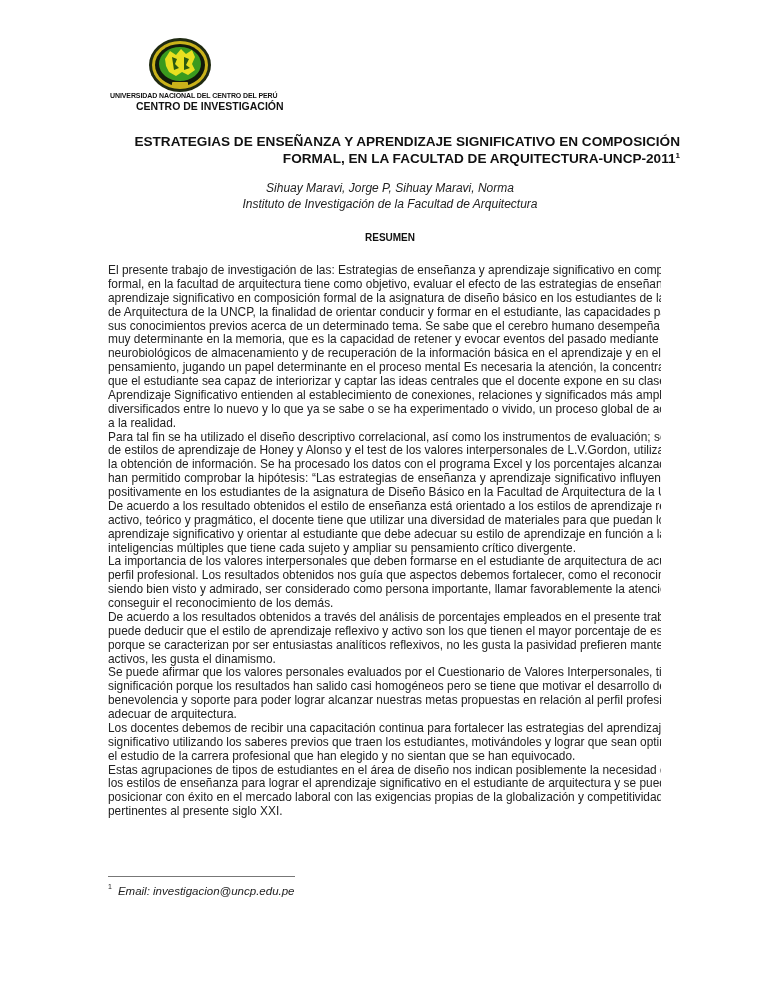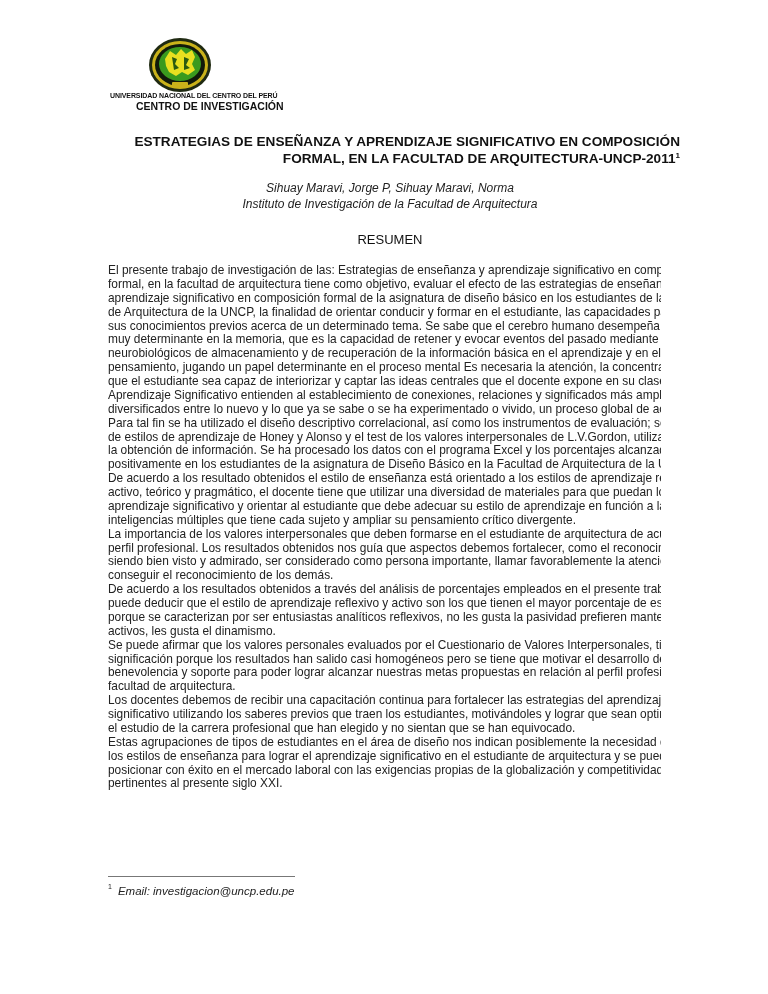--- a/index.html
+++ b/index.html
@@ -8,22 +8,22 @@
   .logo { position: absolute; left: 148px; top: 37px; width: 64px; height: 56px; }
   .uni { position: absolute; left: 110px; top: 92px; font-size: 7px; font-weight: bold; color: #111;
          letter-spacing: -0.1px; white-space: nowrap; }
   .centro { position: absolute; left: 136px; top: 100px; font-size: 10.5px; font-weight: bold; color: #111;
             white-space: nowrap; }
   .title { position: absolute; left: 100px; width: 580px; text-align: right; font-weight: bold;
            font-size: 13.6px; color: #111; white-space: nowrap; }
   .title sup { font-size: 8px; vertical-align: 5px; }
   .author { position: absolute; left: 100px; width: 580px; text-align: center; font-style: italic;
             font-size: 12px; color: #222; white-space: nowrap; }
-  .resumen { position: absolute; left: 100px; width: 580px; text-align: center; font-weight: normal;
-             font-size: 13px; top: 232px; color: #111; }
+  .resumen { position: absolute; left: 100px; width: 580px; text-align: center; font-weight: bold;
+             font-size: 10px; top: 232px; color: #111; }
   .body-text { position: absolute; left: 108px; top: 264px; width: 553px; font-size: 11.9px; color: #222; }
   .line { display: block; height: 13.88px; line-height: 13.88px; white-space: nowrap; text-align: justify;
           text-align-last: justify; overflow: hidden; }
   .line.last { text-align-last: left; }
   .fn-rule { position: absolute; left: 108px; top: 876px; width: 187px; height: 0;
              border-top: 1px solid #777; }
   .fn { position: absolute; left: 108px; top: 883px; font-size: 11.5px; color: #222; white-space: nowrap; }
   .fn sup { font-size: 7px; vertical-align: 6px; margin-right: 6px; font-style: normal; }
   .fn i { font-style: italic; }
 </style>
@@ -59,40 +59,42 @@
     <span class="line">formal, en la facultad de arquitectura tiene como objetivo, evaluar el efecto  de las estrategias de enseñanza y</span>
     <span class="line">aprendizaje significativo en composición formal de la asignatura de diseño básico en los estudiantes de la Facultad</span>
     <span class="line">de Arquitectura de la UNCP, la finalidad de orientar conducir y formar en el estudiante, las capacidades para insertar</span>
     <span class="line">sus conocimientos previos acerca de un determinado tema. Se sabe que el cerebro humano desempeña un papel</span>
     <span class="line">muy determinante en la memoria, que es la capacidad de retener y evocar eventos del pasado mediante procesos</span>
     <span class="line">neurobiológicos  de almacenamiento y de recuperación de la  información básica en el aprendizaje y en el</span>
     <span class="line">pensamiento, jugando un papel determinante en el proceso mental Es necesaria la atención, la concentración, para</span>
     <span class="line">que el estudiante sea capaz de interiorizar y captar las ideas centrales que el docente expone en su clase. Por</span>
     <span class="line">Aprendizaje Significativo entienden al establecimiento de conexiones, relaciones y significados más amplios y</span>
     <span class="line">diversificados entre lo nuevo y lo que ya se sabe o se ha experimentado o vivido, un proceso global de acercamiento</span>
+    <span class="line last">a la realidad.</span>
     <span class="line">Para tal fin se ha utilizado el diseño descriptivo correlacional, así como los instrumentos de evaluación; son los test</span>
     <span class="line">de estilos de aprendizaje de Honey y Alonso y el test de los valores interpersonales de L.V.Gordon, utilizados para</span>
     <span class="line">la obtención de información. Se ha procesado los datos con el programa Excel y los porcentajes alcanzados,  nos</span>
+    <span class="line">han permitido comprobar la hipótesis: “Las estrategias de enseñanza y aprendizaje significativo influyen</span>
     <span class="line last">positivamente en los estudiantes de la asignatura de Diseño Básico en la Facultad de Arquitectura de la UNCP”</span>
     <span class="line">De acuerdo a los resultado obtenidos el estilo de enseñanza está orientado a los estilos de aprendizaje reflexivo,</span>
     <span class="line">activo, teórico y pragmático, el docente tiene que utilizar una diversidad de materiales para que puedan lograr un</span>
     <span class="line">aprendizaje significativo y orientar al estudiante que debe adecuar su estilo de aprendizaje en  función a las</span>
     <span class="line last">inteligencias múltiples que tiene cada sujeto y ampliar su pensamiento crítico divergente.</span>
     <span class="line">La importancia de los valores interpersonales que deben formarse en el estudiante de arquitectura de acuerdo a su</span>
     <span class="line">perfil profesional. Los resultados obtenidos nos guía que aspectos debemos fortalecer, como el reconocimiento</span>
     <span class="line">siendo bien visto y admirado, ser considerado como persona importante, llamar favorablemente la atención,</span>
     <span class="line last">conseguir el reconocimiento de los demás.</span>
     <span class="line">De acuerdo a los resultados obtenidos a través del análisis de porcentajes empleados en el presente trabajo se</span>
     <span class="line">puede deducir que el estilo de aprendizaje reflexivo y activo son los que tienen el mayor porcentaje de estudiantes</span>
     <span class="line">porque se caracterizan por ser entusiastas analíticos reflexivos, no les gusta la pasividad prefieren mantenerse</span>
     <span class="line last">activos, les gusta el dinamismo.</span>
     <span class="line">Se puede afirmar que los valores personales evaluados por el Cuestionario de  Valores Interpersonales, tienen una</span>
     <span class="line">significación porque los resultados han salido casi homogéneos pero se tiene que motivar el desarrollo de liderazgo,</span>
     <span class="line">benevolencia y soporte para poder lograr alcanzar nuestras metas propuestas en relación al perfil profesional de la</span>
-    <span class="line last">facultad de arquitectura.</span>
+    <span class="line last">adecuar de arquitectura.</span>
     <span class="line">Los docentes debemos de recibir una capacitación continua para fortalecer las estrategias del aprendizaje</span>
     <span class="line">significativo utilizando los saberes previos que traen los estudiantes, motivándoles y lograr que sean optimistas con</span>
     <span class="line last">el estudio de la carrera profesional que han elegido y no sientan que se han equivocado.</span>
     <span class="line">Estas agrupaciones de tipos de estudiantes en el área de diseño nos indican posiblemente la necesidad de adecuar</span>
     <span class="line">los estilos de enseñanza para lograr el aprendizaje significativo en el estudiante de arquitectura y se pueda</span>
     <span class="line">posicionar con éxito en el mercado laboral con las exigencias propias de la globalización  y competitividad laboral</span>
     <span class="line last">pertinentes al presente siglo XXI.</span>
   </div>
 
 <div class="fn-rule"></div>

